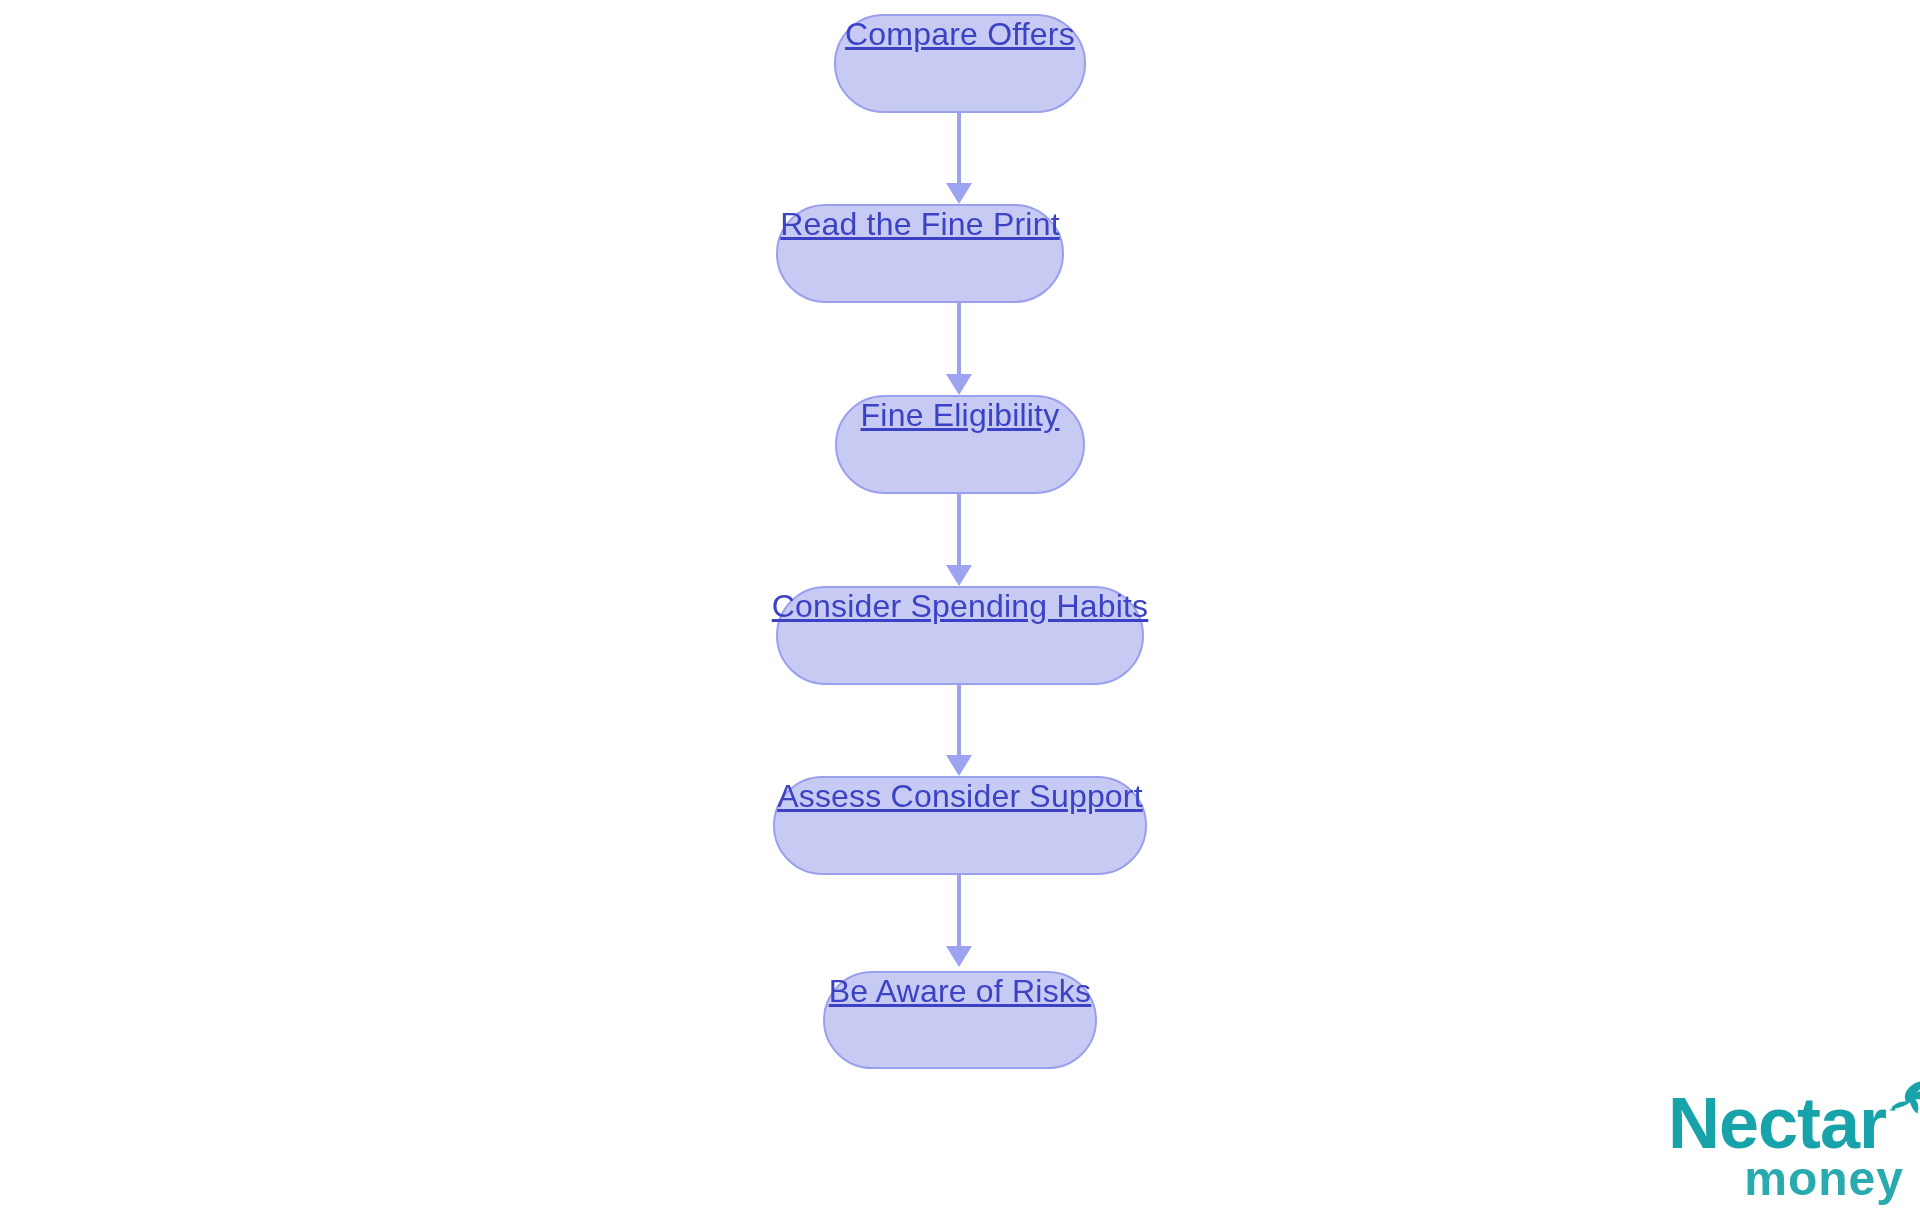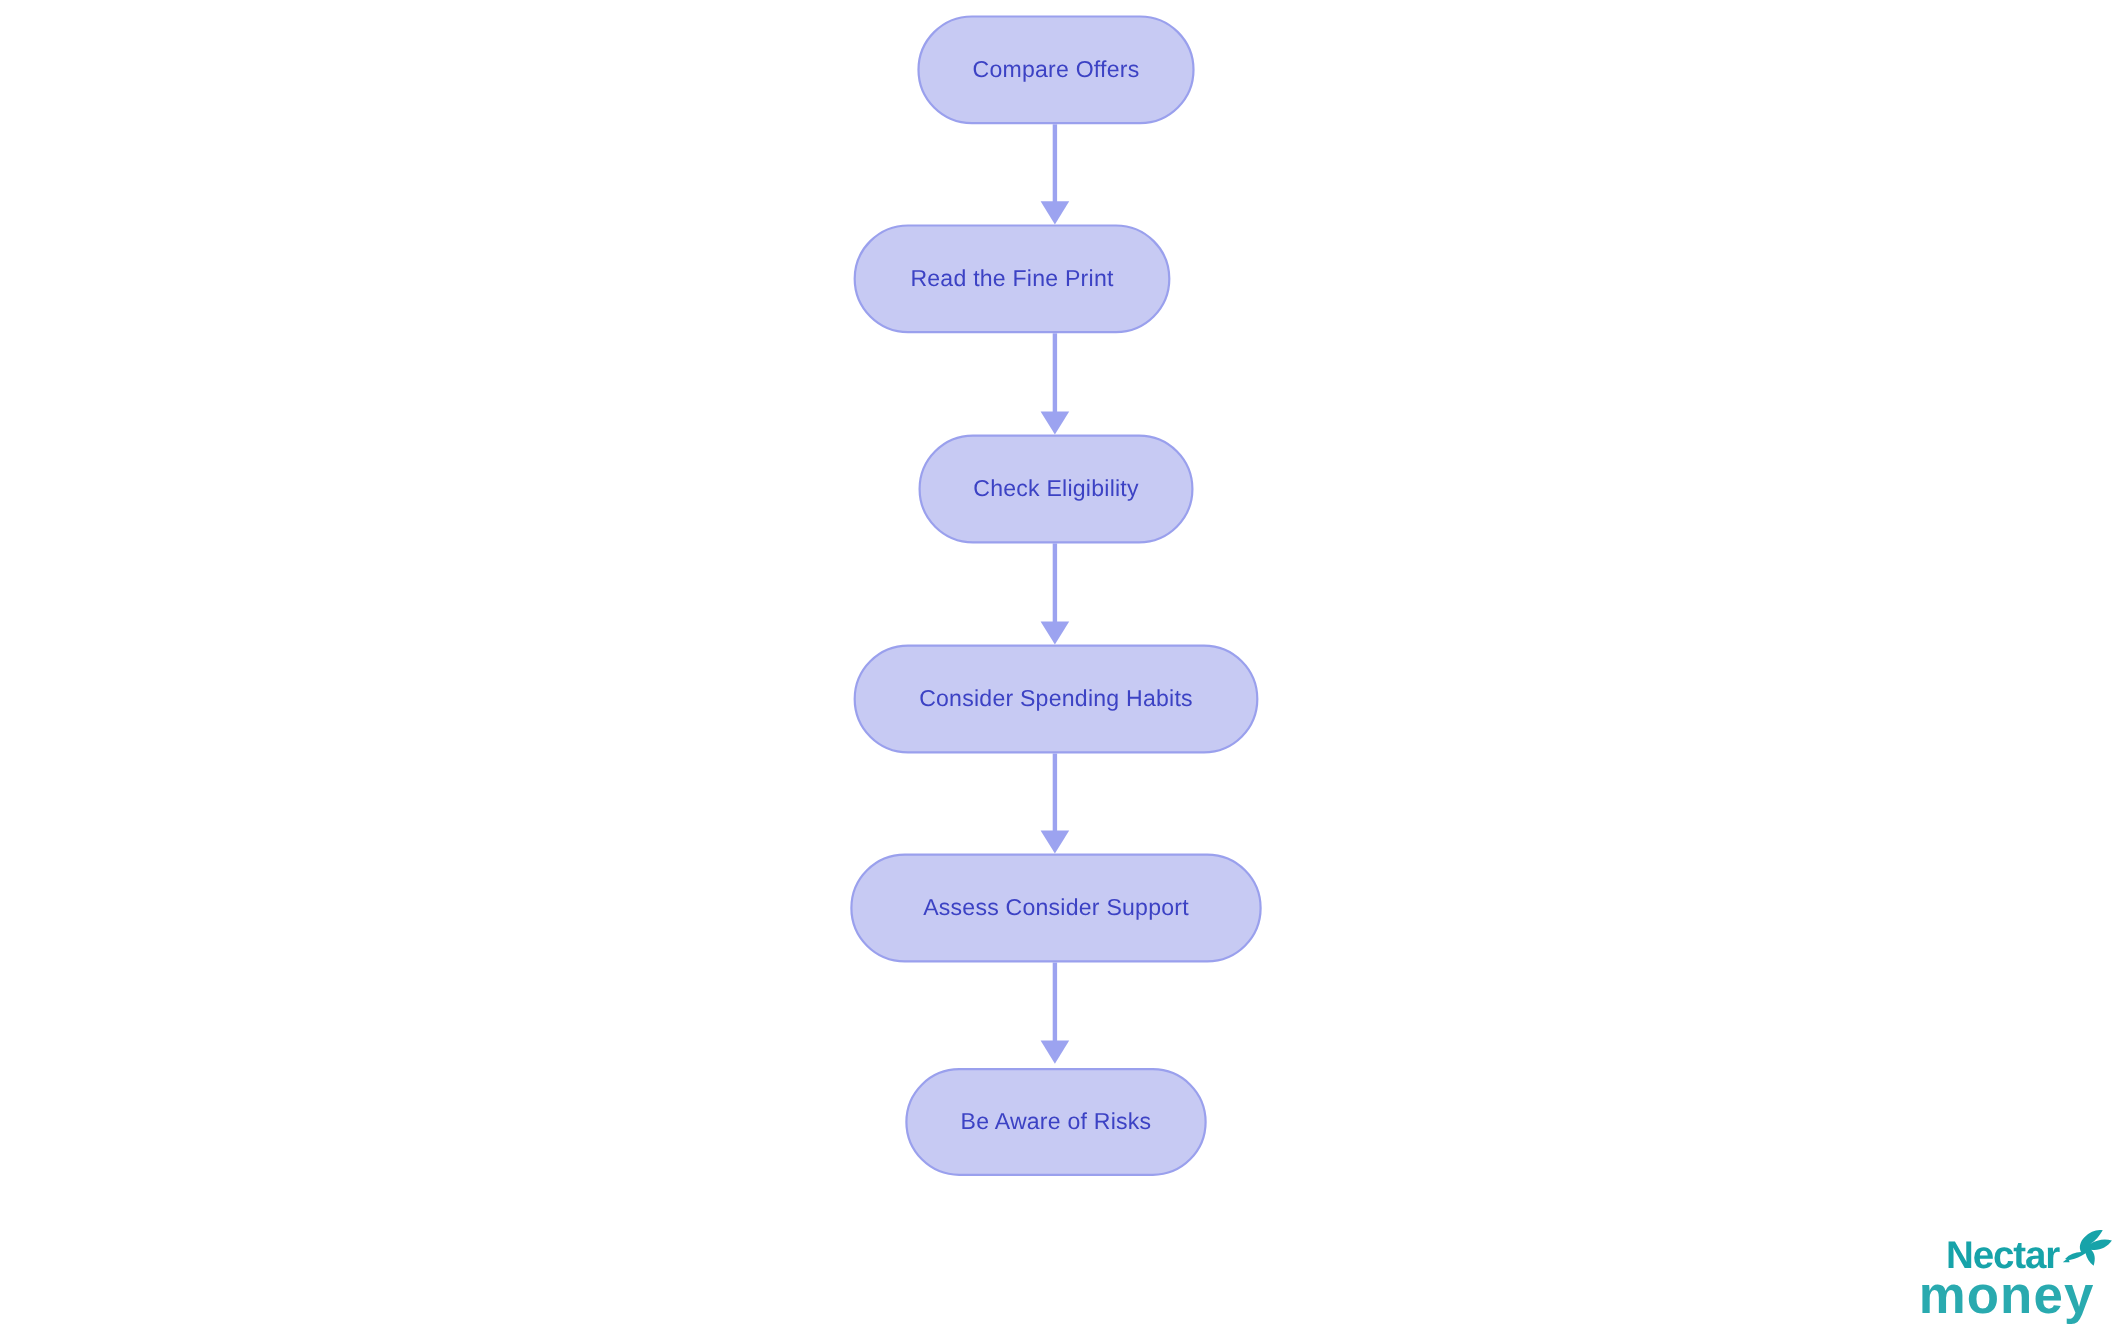--- a/index.html
+++ b/index.html
@@ -18,26 +18,26 @@
     background: #ffffff;
     overflow: hidden;
     font-family: "Liberation Sans", sans-serif;
   }
   .flow-node {
     position: absolute;
     background: var(--node-fill);
     border: 2px solid var(--node-border);
     border-radius: 50px;
     display: flex;
-    align-items: center;
     justify-content: center;
     color: var(--node-text);
-    font-size: 21px;
+    font-size: 32px;
     letter-spacing: 0.2px;
     white-space: nowrap;
+    text-decoration: underline;
   }
   .n1 { left: 834px; top: 14px;  width: 252px; height: 99px; }
   .n2 { left: 776px; top: 204px; width: 288px; height: 99px; }
   .n3 { left: 835px; top: 395px; width: 250px; height: 99px; }
   .n4 { left: 776px; top: 586px; width: 368px; height: 99px; }
   .n5 { left: 773px; top: 776px; width: 374px; height: 99px; }
   .n6 { left: 823px; top: 971px; width: 274px; height: 98px; }
 
   .flow-arrow {
     position: absolute;
@@ -76,21 +76,21 @@
     text-align: right;
     color: var(--logo-color);
     line-height: 1;
   }
   .logo-row {
     position: relative;
     display: inline-block;
     padding-right: 36px;
   }
   .logo-brand {
-    font-size: 35px;
+    font-size: 72px;
     font-weight: bold;
     letter-spacing: -1px;
     color: var(--logo-color);
   }
   .logo-bird {
     position: absolute;
     right: -14px;
     top: -18px;
     width: 52px;
     height: 52px;
@@ -122,21 +122,21 @@
   <div class="flow-node n2">
     <span>Read the Fine Print</span>
   </div>
 
   <div class="flow-arrow a2">
     <div class="shaft"></div>
     <div class="head"></div>
   </div>
 
   <div class="flow-node n3">
-    <span>Check Eligibility</span>
+    <span>Fine Eligibility</span>
   </div>
 
   <div class="flow-arrow a3">
     <div class="shaft"></div>
     <div class="head"></div>
   </div>
 
   <div class="flow-node n4">
     <span>Consider Spending Habits</span>
   </div>

